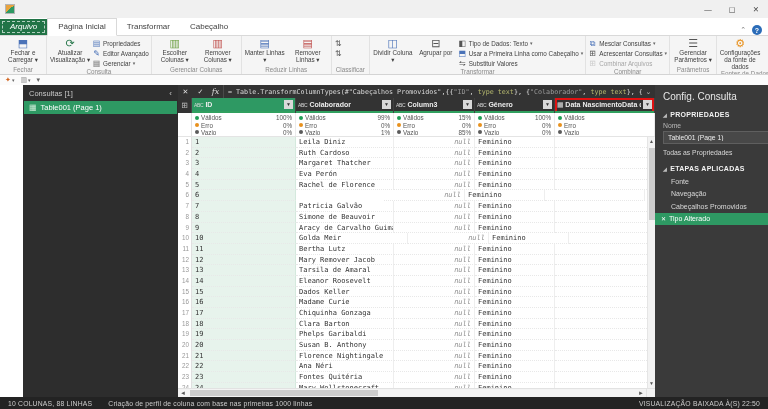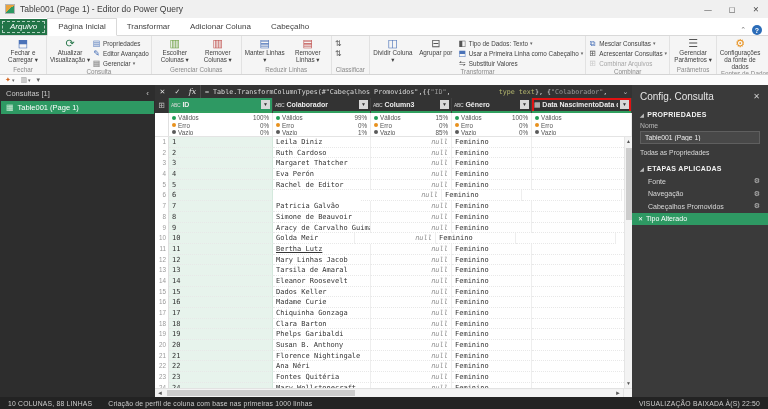--- a/index.html
+++ b/index.html
@@ -37,39 +37,39 @@
   .rbtn-small{display:flex;align-items:center;gap:2px;font-size:6.3px;height:10px;color:#3f3f3f;white-space:nowrap;}
   .rbtn-small .ico{font-size:8px;width:9px;text-align:center;line-height:9px;}
   .chev{font-size:5px;color:#666;}
   .rdisabled{opacity:.45;}
 
   
   .qat{height:10px;background:#fbfbfb;display:flex;align-items:center;gap:6px;padding:0 5px;flex:0 0 auto;}
   .qat-item{display:flex;align-items:center;gap:1px;font-size:7px;line-height:8px;}
 
   
-  .main{flex:1;display:flex;min-height:0;}
+  .main{flex:1;display:flex;min-height:0;padding-left:23px;}
 
   
   .left-panel{width:155px;background:#2d2d2d;display:flex;flex-direction:column;flex:0 0 auto;}
   .qp-header{display:flex;justify-content:space-between;align-items:center;color:#c9c9c9;font-size:7.5px;padding:4px 6px 3px;}
   .qp-collapse{color:#c9c9c9;font-size:8px;}
   .query-item{height:13px;margin:0 1px;background:#2e9963;color:#fff;font-size:7.5px;
               display:flex;align-items:center;gap:4px;padding:0 5px;white-space:nowrap;overflow:hidden;}
   .query-ico{font-size:8px;color:#cfeeda;line-height:9px;}
 
   
   .center{width:477px;display:flex;flex-direction:column;min-width:0;flex:0 0 auto;}
 
   .formula-bar{height:13px;background:#333;display:flex;align-items:center;color:#ddd;flex:0 0 auto;}
   .fb-btn{width:15px;text-align:center;font-size:7px;flex:0 0 auto;}
   .fb-fx{font-family:"DejaVu Serif",serif;font-style:italic;font-size:8px;}
   .fb-input{flex:1;font-family:"DejaVu Sans Mono",monospace;font-size:6.7px;white-space:pre;overflow:hidden;
             border-left:1px solid #4a4a4a;height:100%;display:flex;align-items:center;padding-left:4px;min-width:0;}
-  .seg-plain{color:#dadada;}.seg-string{color:#9b9b9b;}.seg-keyword{color:#b5b86e;margin-left:44px;}
+  .seg-plain{color:#dadada;}.seg-string{color:#9b9b9b;}.seg-keyword{color:#b5b86e;}
   .fb-expand{width:13px;text-align:center;font-size:7px;color:#bbb;flex:0 0 auto;}
 
   .header-row{height:15px;background:#333;display:flex;flex:0 0 auto;}
   .gutter-h{width:14px;border-right:1px solid #454545;color:#bdbdbd;font-size:8px;
             display:flex;align-items:center;justify-content:center;flex:0 0 auto;}
   .hcell{position:relative;display:flex;align-items:center;gap:2px;padding:0 2px 2px;
          border-right:1px solid #404040;color:#ececec;font-size:7px;font-weight:bold;flex:0 0 auto;overflow:hidden;}
   .hcell .strip{position:absolute;left:0;right:0;bottom:0;height:2px;background:#31a05f;}
   .hcell.selected{background:#2e9963;}
   .type-ico{font-size:5px;letter-spacing:-0.3px;color:#d9d9d9;font-weight:normal;flex:0 0 auto;}
@@ -128,34 +128,32 @@
              padding:0 8px;gap:16px;flex:0 0 auto;letter-spacing:.2px;}
   .sb-right{margin-left:auto;}
 </style>
 </head>
 <body>
 
 <div class="app">
 
   <div class="titlebar">
     <span class="app-icon"></span>
-    <span class="title-text">Table001 (Page 1) - Editor do Power Query</span>
     <div class="win-controls">
       <span class="win-btn">—</span>
       <span class="win-btn">▢</span>
       <span class="win-btn">✕</span>
     </div>
   </div>
 
   <div class="tabbar">
     <div id="tabs" style="display:flex;align-items:flex-end;">
         <div class="tab file">Arquivo</div>
         <div class="tab active">Página Inicial</div>
         <div class="tab">Transformar</div>
-        <div class="tab">Adicionar Coluna</div>
         <div class="tab">Cabeçalho</div>
       </div>
     <div class="tabbar-right">
       <span class="ribbon-collapse">⌃</span>
       <span class="help-circle">?</span>
     </div>
   </div>
 
   <div class="ribbon" id="ribbon">
       <div class="rgroup">
@@ -490,21 +488,21 @@
               <div class="gnum">4</div>
               <div class="gcell idcol" style="width: 104px;">4</div>
               <div class="gcell" style="width: 98px;">Eva Perón</div>
               <div class="gcell nullval" style="width: 81px;">null</div>
               <div class="gcell" style="width: 80px;">Feminino</div>
               <div class="gcell" style="width: 100px;"></div>
             </div>
             <div class="grid-row">
               <div class="gnum">5</div>
               <div class="gcell idcol" style="width: 104px;">5</div>
-              <div class="gcell" style="width: 98px;">Rachel de Editor</div>
+              <div class="gcell" style="width: 98px;">Rachel de Florence</div>
               <div class="gcell nullval" style="width: 81px;">null</div>
               <div class="gcell" style="width: 80px;">Feminino</div>
               <div class="gcell" style="width: 100px;"></div>
             </div>
             <div class="grid-row">
               <div class="gnum">6</div>
               <div class="gcell idcol" style="width: 104px;">6</div>
               <div class="gcell" style="width: 88px; margin-top: 32px;">Maria Júlia Coutinho</div>
               <div class="gcell nullval" style="width: 81px;">null</div>
               <div class="gcell" style="width: 80px;">Feminino</div>
@@ -530,37 +528,37 @@
               <div class="gnum">9</div>
               <div class="gcell idcol" style="width: 104px;">9</div>
               <div class="gcell" style="width: 98px;">Aracy de Carvalho Guimarã…</div>
               <div class="gcell nullval" style="width: 81px;">null</div>
               <div class="gcell" style="width: 80px;">Feminino</div>
               <div class="gcell" style="width: 100px;"></div>
             </div>
             <div class="grid-row">
               <div class="gnum">10</div>
               <div class="gcell idcol" style="width: 104px;">10</div>
-              <div class="gcell" style="width: 82px;">Golda Meir</div>
+              <div class="gcell" style="width: 112px;">Golda Meir</div>
               <div class="gcell nullval" style="width: 81px;">null</div>
               <div class="gcell" style="width: 80px;">Feminino</div>
               <div class="gcell" style="width: 100px;"></div>
             </div>
             <div class="grid-row">
               <div class="gnum">11</div>
               <div class="gcell idcol" style="width: 104px;">11</div>
-              <div class="gcell" style="width: 98px; text-decoration: underline;">Bertha Lutz</div>
+              <div class="gcell" style="width: 98px;">Bertha Lutz</div>
               <div class="gcell nullval" style="width: 81px;">null</div>
               <div class="gcell" style="width: 80px;">Feminino</div>
               <div class="gcell" style="width: 100px;"></div>
             </div>
             <div class="grid-row">
               <div class="gnum">12</div>
               <div class="gcell idcol" style="width: 104px;">12</div>
-              <div class="gcell" style="width: 98px;">Mary Linhas Jacob</div>
+              <div class="gcell" style="width: 98px;">Mary Remover Jacob</div>
               <div class="gcell nullval" style="width: 81px;">null</div>
               <div class="gcell" style="width: 80px;">Feminino</div>
               <div class="gcell" style="width: 100px;"></div>
             </div>
             <div class="grid-row">
               <div class="gnum">13</div>
               <div class="gcell idcol" style="width: 104px;">13</div>
               <div class="gcell" style="width: 98px;">Tarsila de Amaral</div>
               <div class="gcell nullval" style="width: 81px;">null</div>
               <div class="gcell" style="width: 80px;">Feminino</div>
@@ -610,21 +608,21 @@
               <div class="gnum">19</div>
               <div class="gcell idcol" style="width: 104px;">19</div>
               <div class="gcell" style="width: 98px;">Phelps Garibaldi</div>
               <div class="gcell nullval" style="width: 81px;">null</div>
               <div class="gcell" style="width: 80px;">Feminino</div>
               <div class="gcell" style="width: 100px;"></div>
             </div>
             <div class="grid-row">
               <div class="gnum">20</div>
               <div class="gcell idcol" style="width: 104px;">20</div>
-              <div class="gcell" style="width: 98px; font-family: Liberation Mono, monospace;">Susan B. Anthony</div>
+              <div class="gcell" style="width: 98px;">Susan B. Anthony</div>
               <div class="gcell nullval" style="width: 81px;">null</div>
               <div class="gcell" style="width: 80px;">Feminino</div>
               <div class="gcell" style="width: 100px;"></div>
             </div>
             <div class="grid-row">
               <div class="gnum">21</div>
               <div class="gcell idcol" style="width: 104px;">21</div>
               <div class="gcell" style="width: 98px;">Florence Nightingale</div>
               <div class="gcell nullval" style="width: 81px;">null</div>
               <div class="gcell" style="width: 80px;">Feminino</div>

